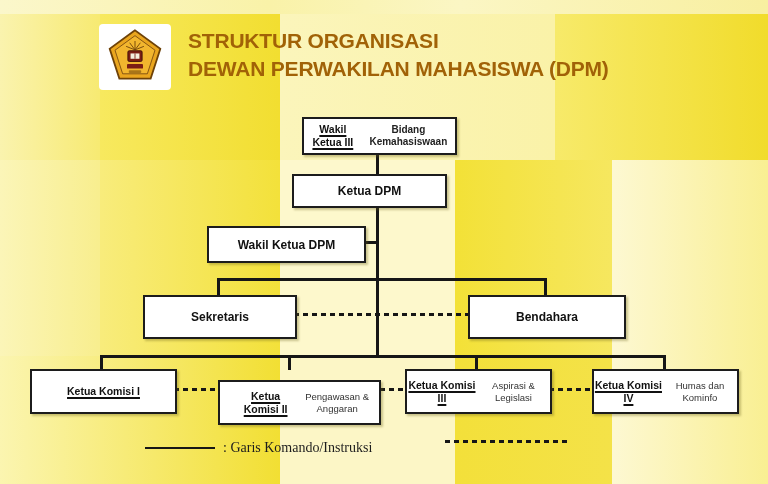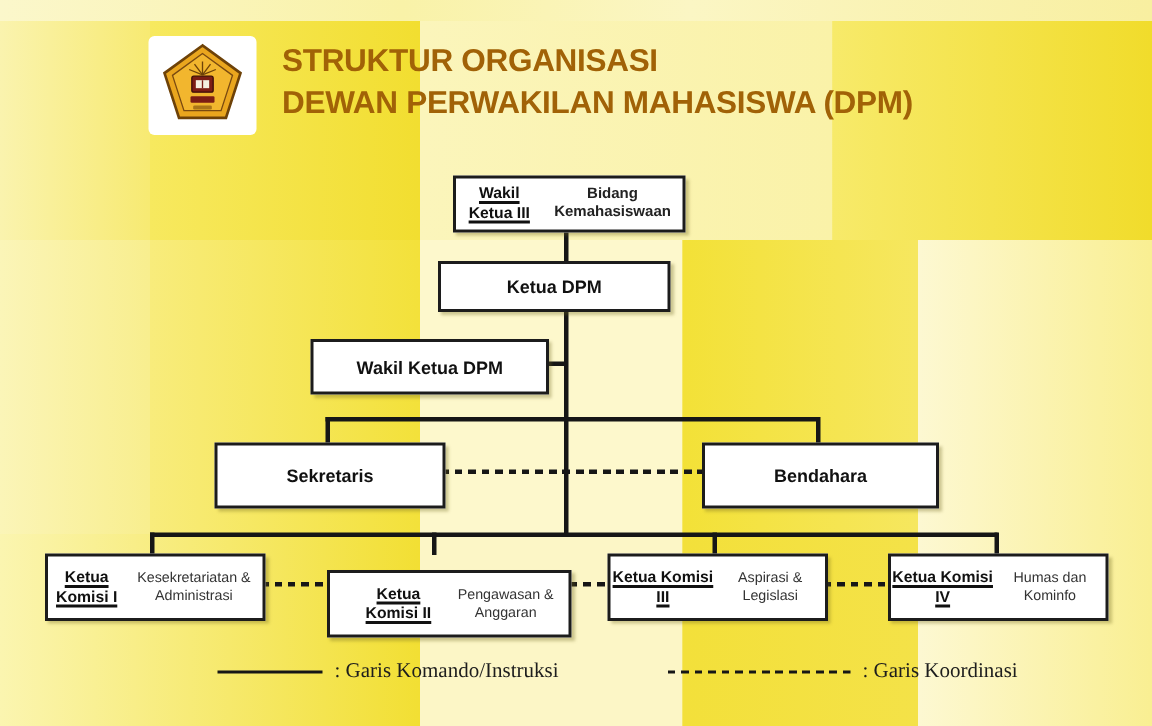--- a/index.html
+++ b/index.html
@@ -161,21 +161,20 @@
 <div class="box" id="b-sek">
   <div class="bt">Sekretaris</div>
 </div>
 
 <div class="box" id="b-ben">
   <div class="bt">Bendahara</div>
 </div>
 
 <div class="box" id="b-k1">
   <div class="bt-sm u">Ketua Komisi I</div>
-  <div class="bs-l">Kesekretariatan &amp; Administrasi</div>
 </div>
 
 <div class="box" id="b-k2">
   <div class="bt-sm u">Ketua Komisi II</div>
   <div class="bs-l">Pengawasan &amp; Anggaran</div>
 </div>
 
 <div class="box" id="b-k3">
   <div class="bt-sm u">Ketua Komisi III</div>
   <div class="bs-l">Aspirasi &amp; Legislasi</div>
@@ -185,14 +184,13 @@
   <div class="bt-sm u">Ketua Komisi IV</div>
   <div class="bs-l">Humas dan Kominfo</div>
 </div>
 
 <div class="legend-item" id="legend-solid">
   <span class="leg-solid-line"></span>
   <span>: Garis Komando/Instruksi</span>
 </div>
 <div class="legend-item" id="legend-dashed">
   <span class="leg-dash-line"></span>
-  <span>: Garis Koordinasi</span>
 </div>
 
 </body></html>

